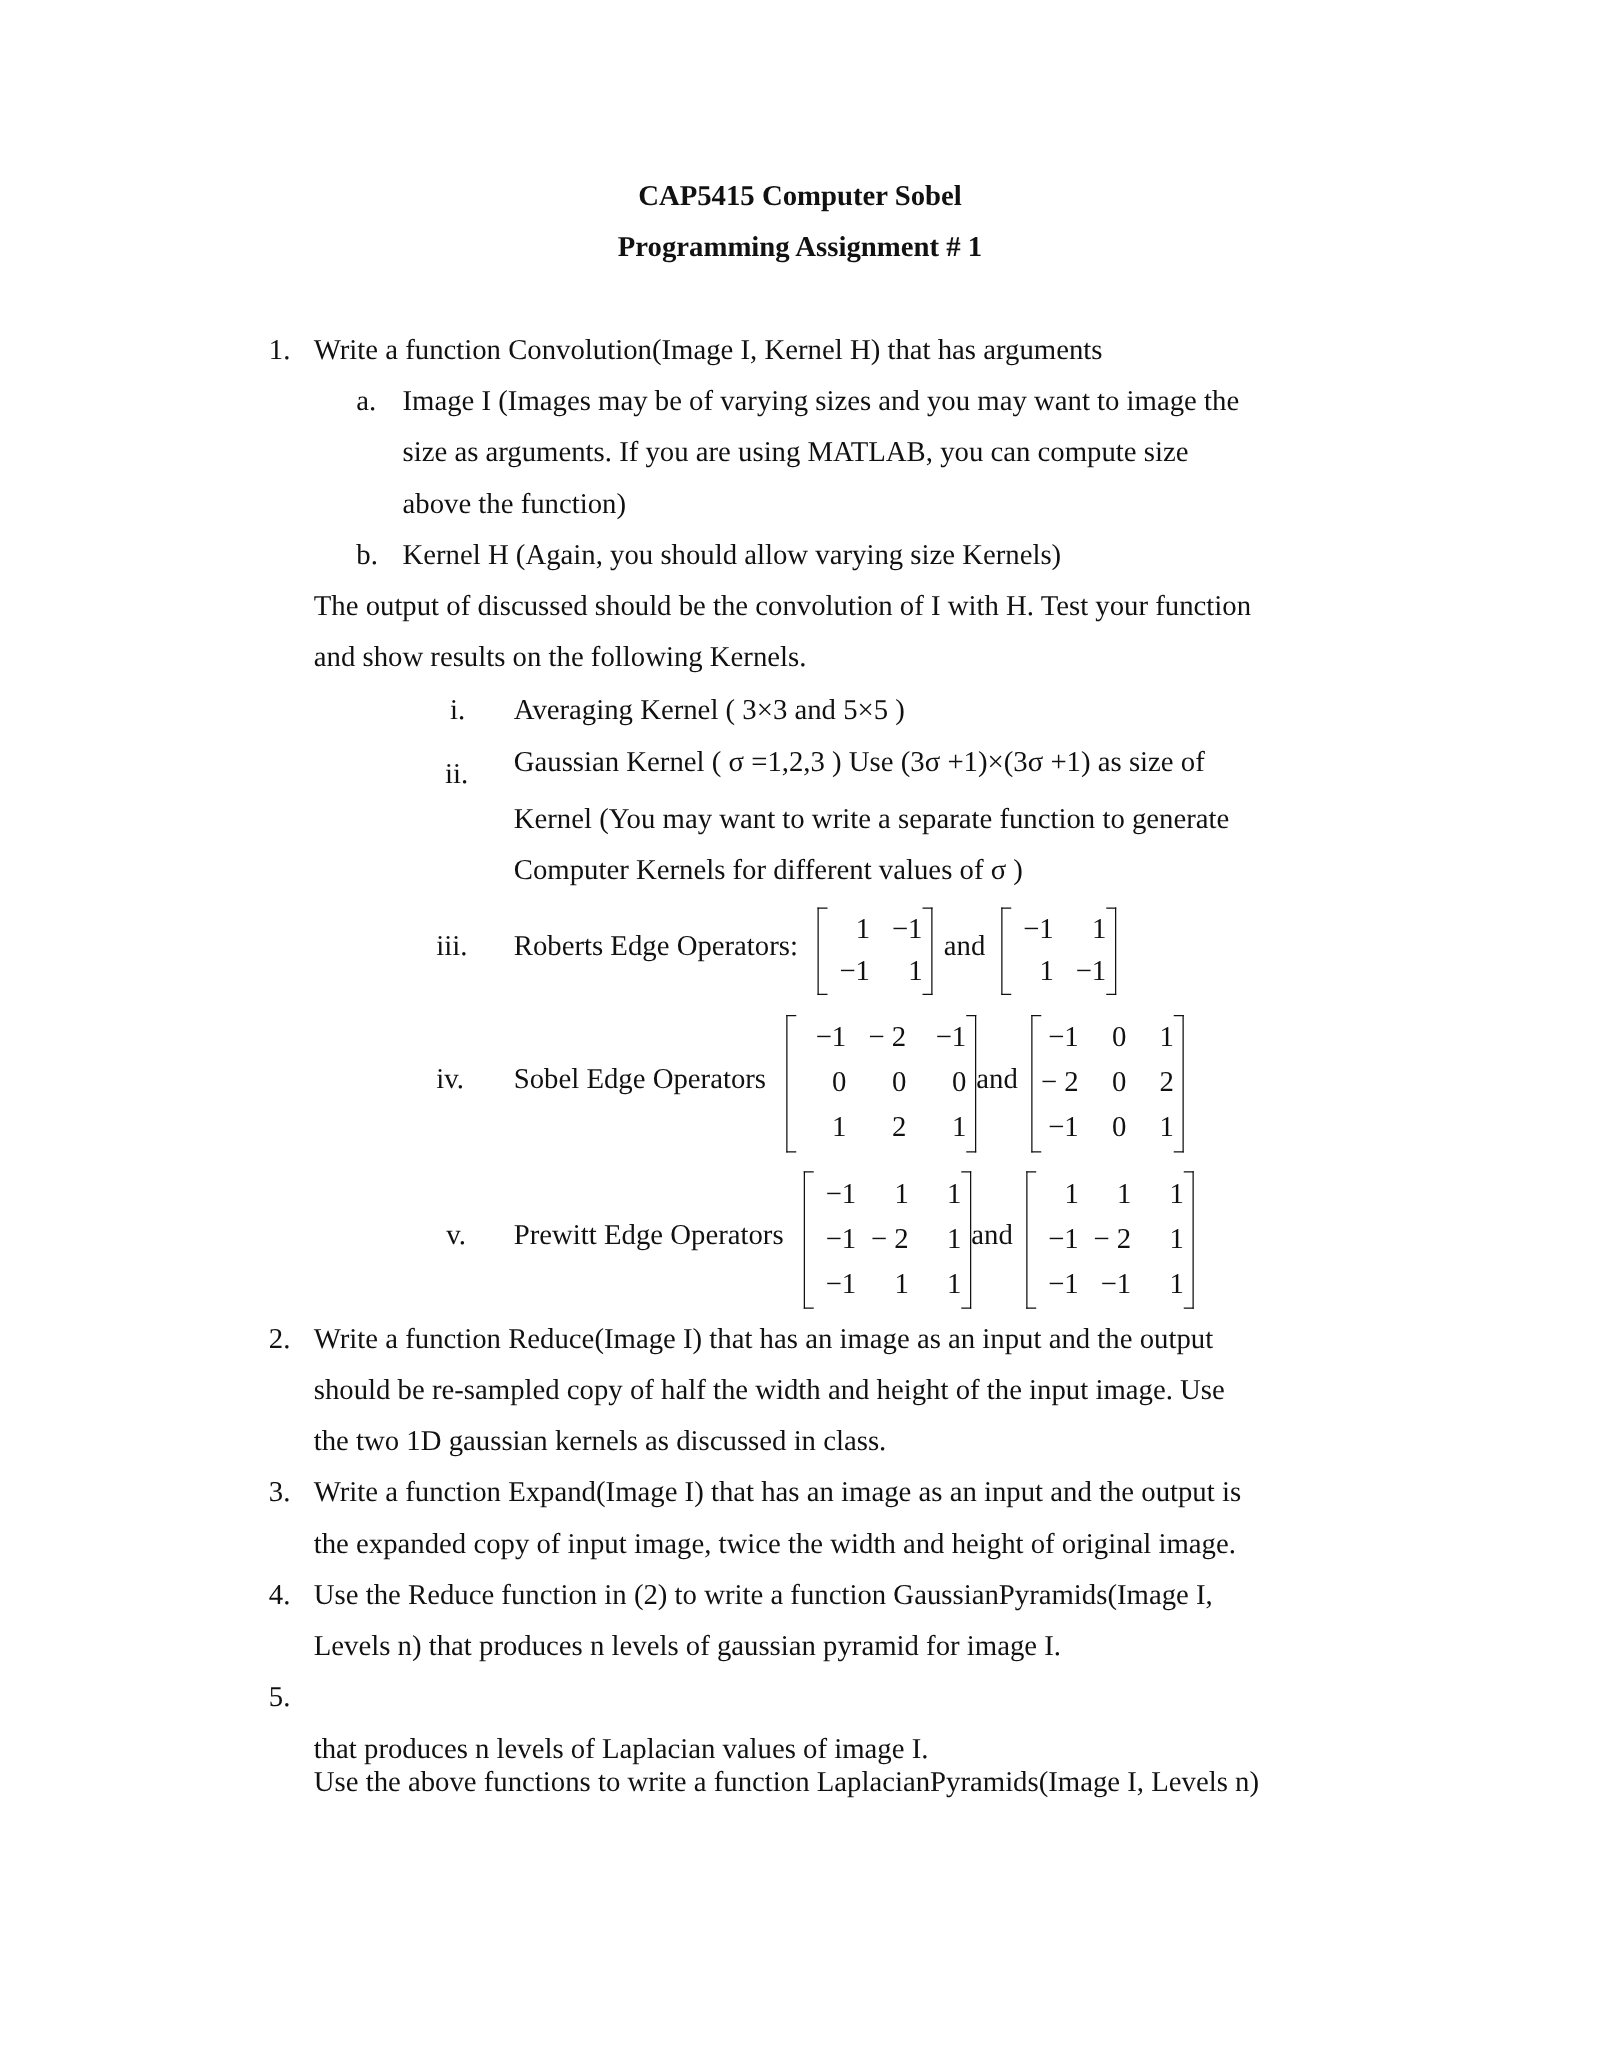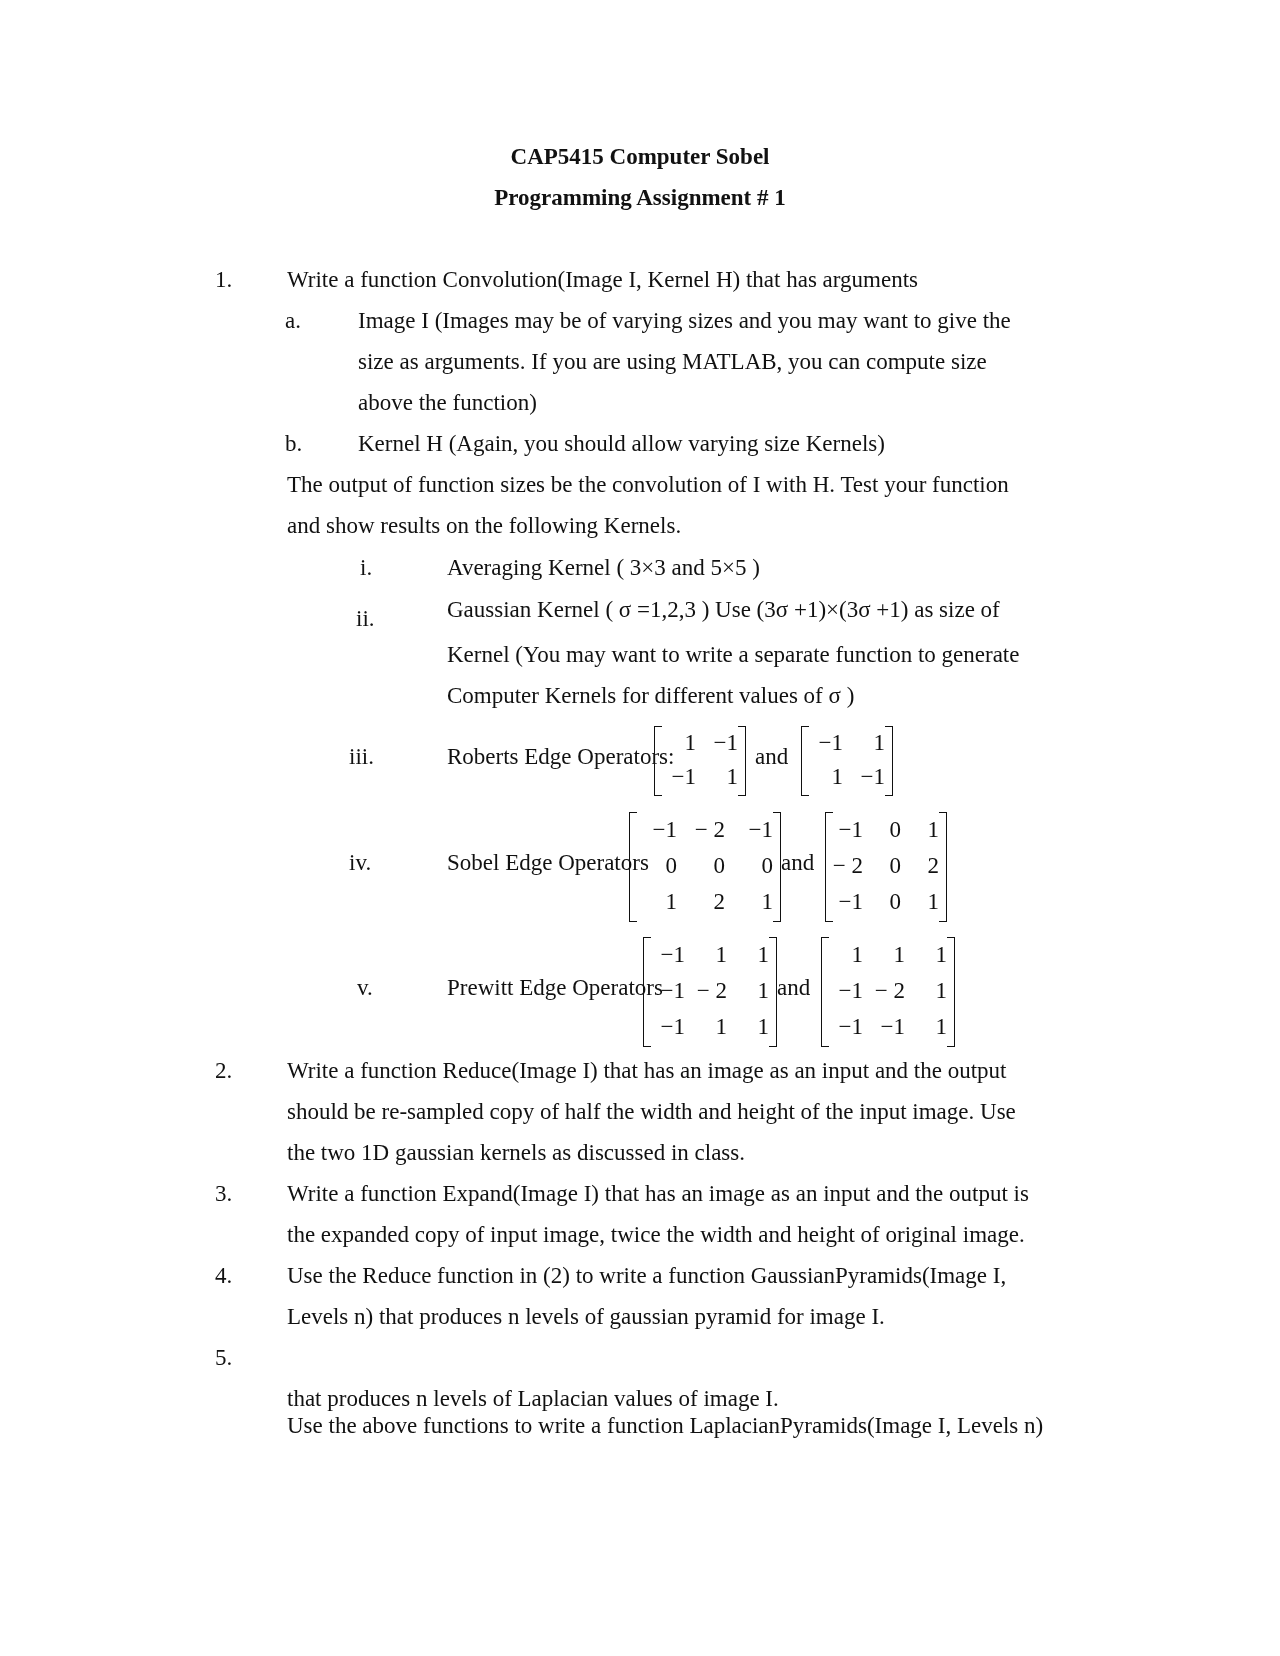--- a/index.html
+++ b/index.html
@@ -1,42 +1,42 @@
 <!DOCTYPE html>
 <html><head>
 <meta charset="utf-8">
 <style>
   html, body { margin:0; padding:0; background:#fff; }
   body { width:1280px; height:1656px; position:relative; font-family:"Liberation Serif", serif; color:#111; font-size:23px; }
   .title { position:absolute; left:0; width:1280px; text-align:center; font-weight:bold; font-size:23px; }
-  .line { position:absolute; white-space:nowrap;margin-left:36px; }
+  .line { position:absolute; white-space:nowrap; }
   .num { position:absolute; }
   .br { position:absolute; border:1.3px solid #111; width:7px; }
   .brl { border-right:none; }
   .brr { border-left:none; }
   .and { position:absolute; }
 </style>
 </head>
 <body>
 
 <div class="title" style="top:144px">CAP5415 Computer Sobel</div>
 <div class="title" style="top:185px">Programming Assignment # 1</div>
 
 <div class="num" style="left:215px;top:267px">1.</div>
 <div class="line" style="left:251px;top:267px">Write a function Convolution(Image I, Kernel H) that has arguments</div>
 
 <div class="num" style="left:285px;top:308px">a.</div>
-<div class="line" style="left:322px;top:308px">Image I (Images may be of varying sizes and you may want to give the</div>
+<div class="line" style="left:322px;top:308px">Image I (Images may be of varying sizes and you may want to image the</div>
 <div class="line" style="left:322px;top:349px">size as arguments. If you are using MATLAB, you can compute size</div>
 <div class="line" style="left:322px;top:390px">above the function)</div>
 
 <div class="num" style="left:285px;top:431px">b.</div>
 <div class="line" style="left:322px;top:431px">Kernel H (Again, you should allow varying size Kernels)</div>
 
-<div class="line" style="left:251px;top:472px">The output of function sizes be the convolution of I with H. Test your function</div>
+<div class="line" style="left:251px;top:472px">The output of discussed should be the convolution of I with H. Test your function</div>
 <div class="line" style="left:251px;top:513px">and show results on the following Kernels.</div>
 
 <div class="num" style="left:360px;top:555px">i.</div>
 <div class="line" style="left:411px;top:555px">Averaging Kernel ( 3×3 and  5×5 )</div>
 <div class="num" style="left:356px;top:606px">ii.</div>
 <div class="line" style="left:411px;top:597px">Gaussian Kernel ( σ =1,2,3 ) Use  (3σ +1)×(3σ +1)  as size of</div>
 <div class="line" style="left:411px;top:642px">Kernel (You may want to write a separate function to generate</div>
 <div class="line" style="left:411px;top:683px">Computer Kernels for different values of  σ )</div>
 
 <div class="num" style="left:349px;top:744px">iii.</div>

